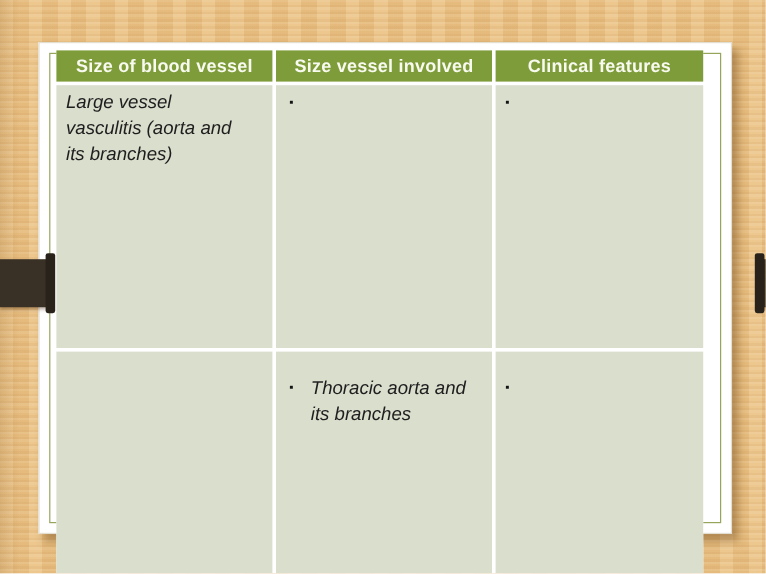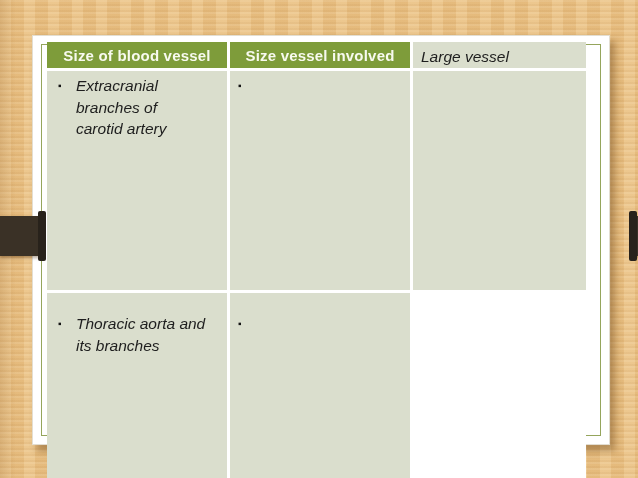--- a/index.html
+++ b/index.html
@@ -72,33 +72,31 @@
 <div class="stage">
 
   <div class="card">
     <div class="frame"></div>
   </div>
 
   <div class="vtable">
 
     <div class="hcell">Size of blood vessel</div>
     <div class="hcell">Size vessel involved</div>
+    <div class="hcell">Clinical features</div>
 
     <div class="cell size">
       <span class="size-text">Large vessel
 vasculitis (aorta and
 its branches)</span>
     </div>
 
     <div class="cell vessels">
       <div class="li">
         <span class="bullet-mark">▪</span>
-        <span class="li-text">Extracranial
-branches of
-carotid artery</span>
       </div>
     </div>
 
     <div class="cell features">
       <div class="li">
         <span class="bullet-mark">▪</span>
       </div>
     </div>
 
     <div class="cell size row2">

